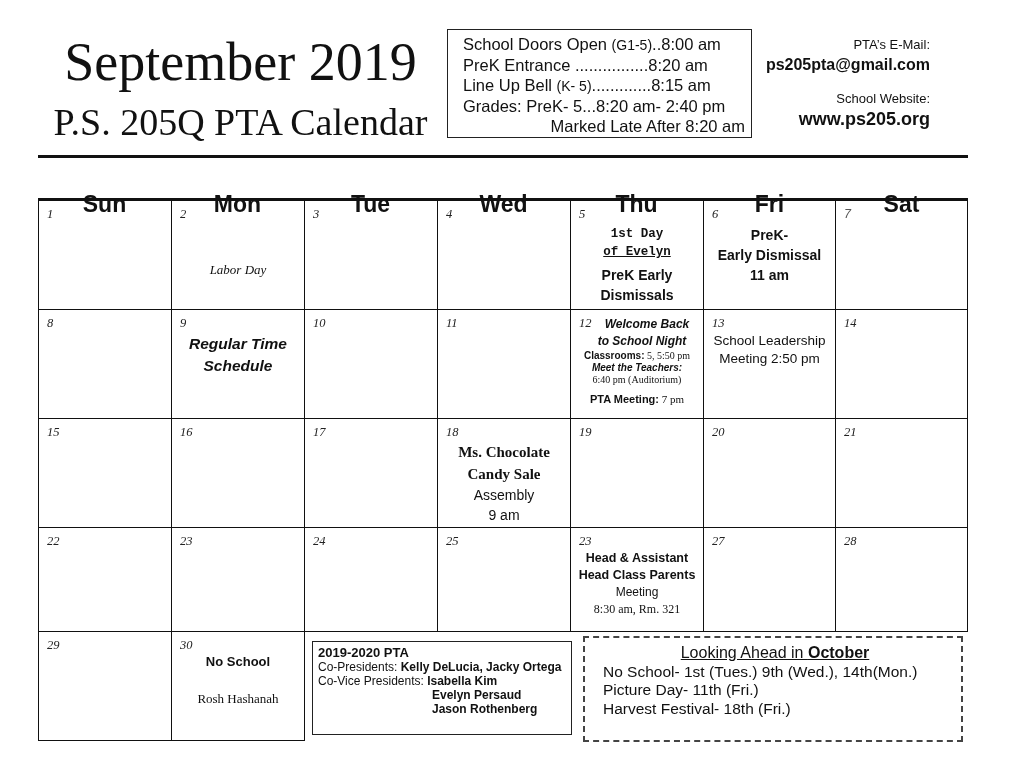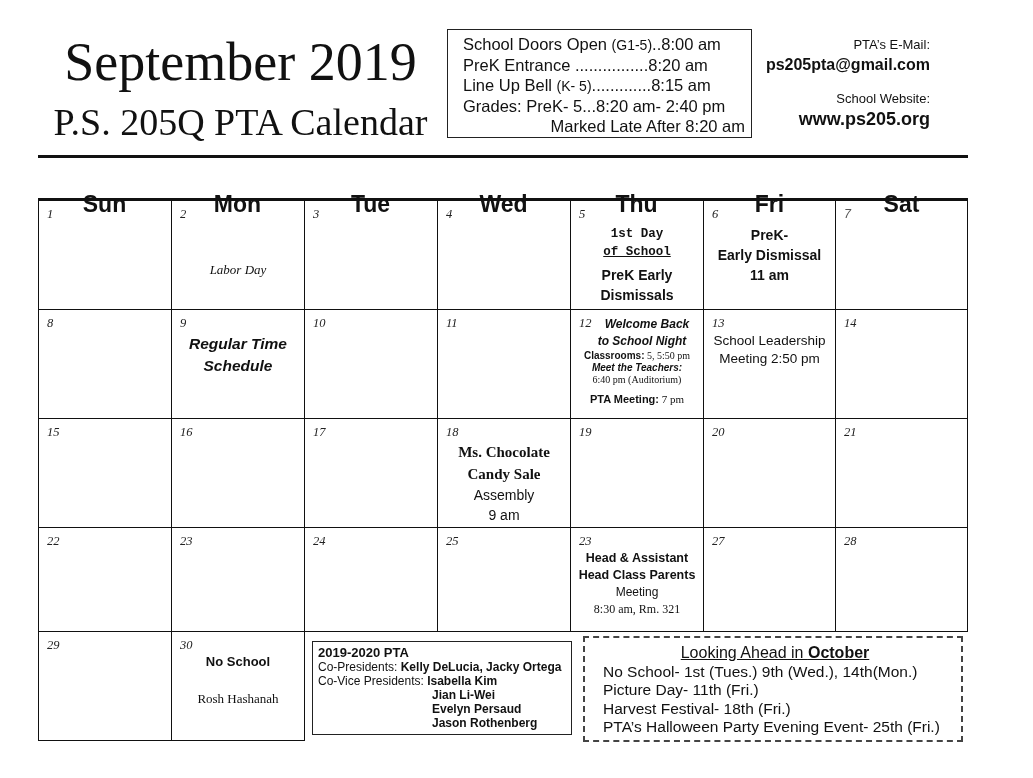--- a/index.html
+++ b/index.html
@@ -77,21 +77,21 @@
 <div class="cell" style="left:304px;top:200px;width:134px;height:110px">
     <span class="dnum">3</span>
   </div>
 <div class="cell" style="left:437px;top:200px;width:134px;height:110px">
     <span class="dnum">4</span>
   </div>
 <div class="cell" style="left:570px;top:200px;width:134px;height:110px">
     <span class="dnum">5</span>
   <div class="ev mono b" style="top:24px;font-size:12.5px;line-height:18px">
     <div>1st Day</div>
-    <div><span class="u">of School</span></div>
+    <div><span class="u">of Evelyn</span></div>
   </div>
   <div class="ev b" style="top:64px;font-size:14px;line-height:20px">
     <div>PreK Early</div>
     <div>Dismissals</div>
   </div>
   </div>
 <div class="cell" style="left:703px;top:200px;width:133px;height:110px">
     <span class="dnum">6</span>
   <div class="ev b" style="top:24px;font-size:14px;line-height:20px">
     <div>PreK-</div>
@@ -211,24 +211,22 @@
 <div class="cell" style="left:171px;top:631px;width:134px;height:110px">
     <span class="dnum">30</span>
   <div class="ev b" style="top:22px;font-size:13px">No School</div>
   <div class="ev serif" style="top:59px;font-size:13px">Rosh Hashanah</div>
   </div>
 
 <div class="abs pta">
   <div class="row b" style="font-size:13px;line-height:15px">2019-2020 PTA</div>
   <div class="row"><span>Co-Presidents: </span><span class="b">Kelly DeLucia, Jacky Ortega</span></div>
   <div class="row"><span>Co-Vice Presidents: </span><span class="b">Isabella Kim</span></div>
-  <div class="row indent">Jian Li-Wei</div>
   <div class="row indent">Evelyn Persaud</div>
   <div class="row indent">Jason Rothenberg</div>
 </div>
 
 <div class="abs ahead">
   <div class="hd"><span class="u">Looking Ahead in </span><span class="u b">October</span></div>
   <div>No School- 1st (Tues.) 9th (Wed.), 14th(Mon.)</div>
   <div>Picture Day- 11th (Fri.)</div>
   <div>Harvest Festival- 18th (Fri.)</div>
-  <div>PTA’s Halloween Party Evening Event- 25th (Fri.)</div>
 </div>
 
 </body></html>

